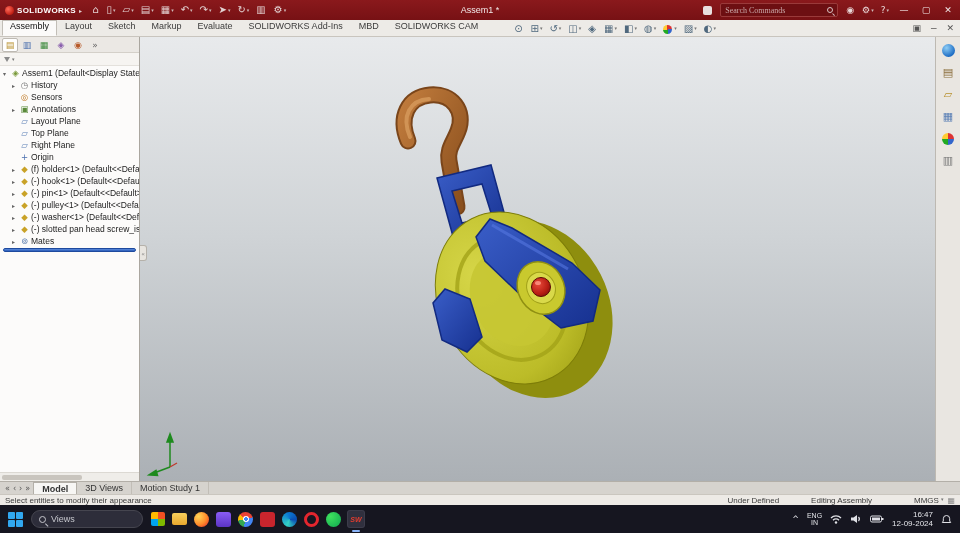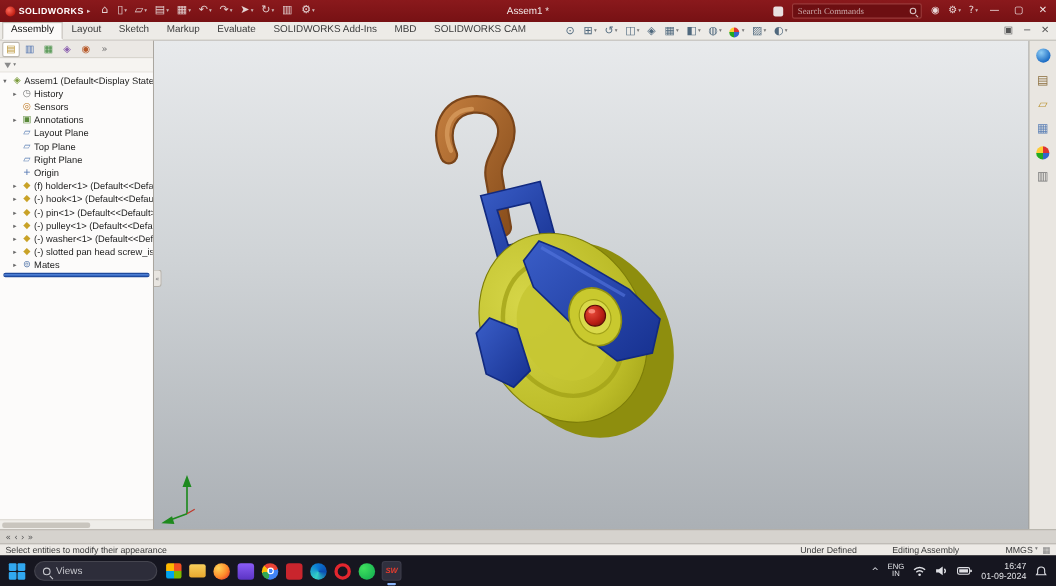--- a/index.html
+++ b/index.html
@@ -522,20 +522,34 @@
     <div class="dnav">
 
         <span>«</span>
 
         <span>‹</span>
 
         <span>›</span>
 
         <span>»</span>
       </div>
+    <div style="display:flex">
+
+        <div class="dtab active">
+          <span>Model</span>
+        </div>
+
+        <div class="dtab">
+          <span>3D Views</span>
+        </div>
+
+        <div class="dtab">
+          <span>Motion Study 1</span>
+        </div>
+      </div>
   </div>
 
   <div class="statusbar">
     <span>Select entities to modify their appearance</span>
     <div class="sb-right">
       <span class="sb-state">Under Defined</span>
       <span class="sb-mode">Editing Assembly</span>
       <span class="sb-units">
         <span>MMGS</span>
         <span class="sb-caret">▾</span>
@@ -612,21 +626,21 @@
           <path d="M1,3.5 h2.5 L7,1 v8 L3.5,6.5 H1 z" fill="#dfe0e5"></path>
           <path d="M8.5,3 a3,3 0 0 1 0,4" stroke="#dfe0e5" fill="none" stroke-width="1.2"></path>
         </svg>
       <svg width="14" height="8" viewBox="0 0 14 8">
           <rect x="0.5" y="1" width="11" height="6" rx="1.5" stroke="#dfe0e5" fill="none"></rect>
           <rect x="2" y="2.5" width="8" height="3" fill="#dfe0e5"></rect>
           <rect x="12" y="3" width="1.5" height="2" fill="#dfe0e5"></rect>
         </svg>
       <span class="tk-clock">
         <span>16:47</span>
-        <span>01-09-2024</span>
+        <span>12-09-2024</span>
       </span>
       <svg width="11" height="11" viewBox="0 0 11 11">
           <path d="M5.5,1.5 a3.2,3.2 0 0 1 3.2,3.2 v2.3 l1,1.5 H1.3 l1,-1.5 V4.7 a3.2,3.2 0 0 1 3.2,-3.2 z" fill="none" stroke="#dfe0e5" stroke-width="1"></path>
         </svg>
     </div>
   </footer>
 
 </div>
 
 </body></html>

